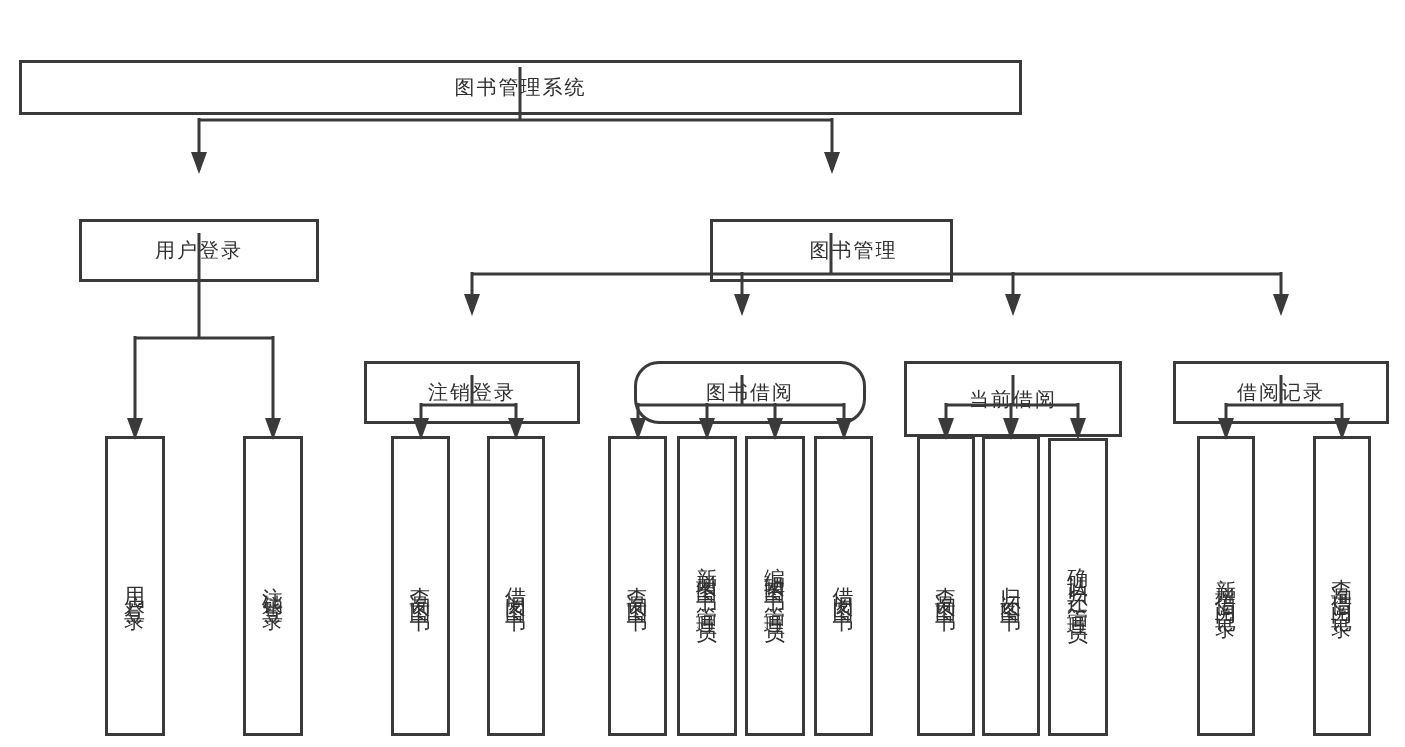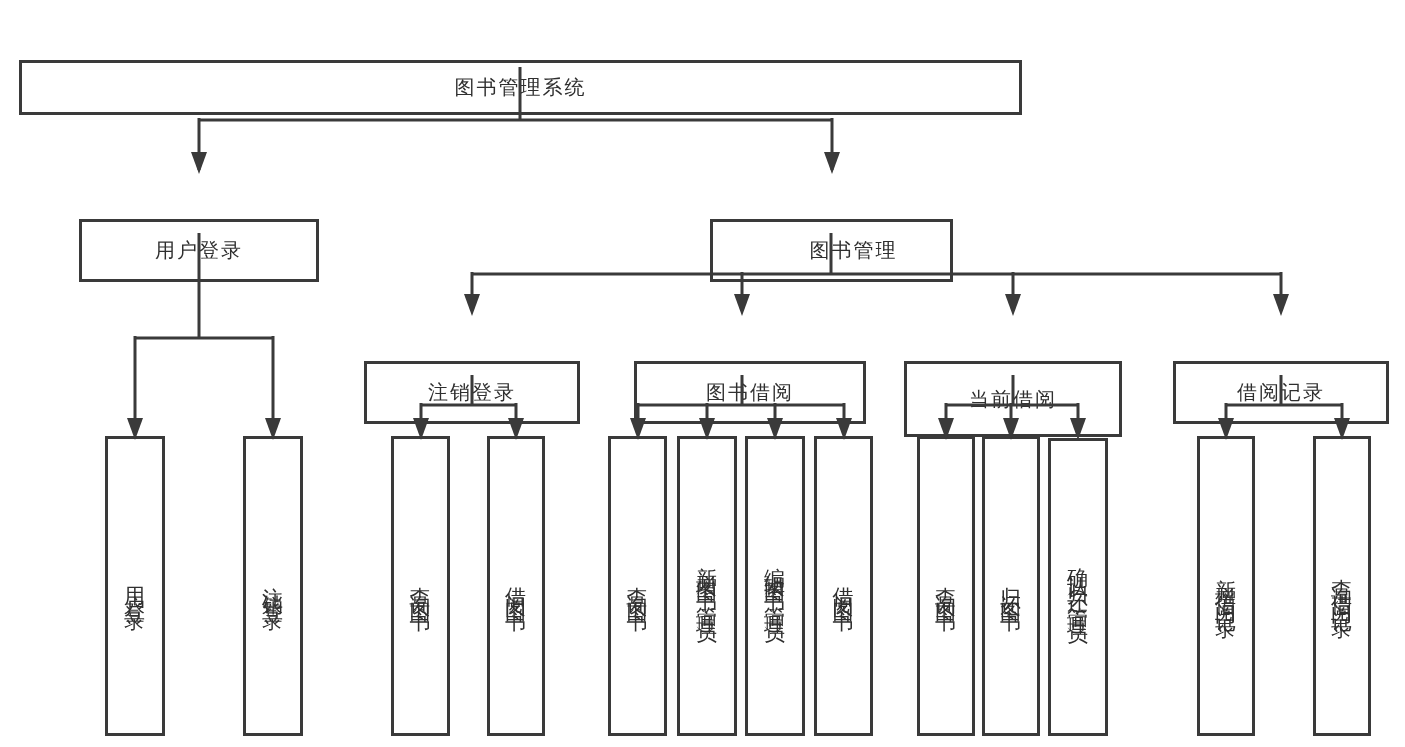--- a/index.html
+++ b/index.html
@@ -91,21 +91,21 @@
       <polygon points="1334,418 1350,418 1342,440"></polygon>
     </g>
   </svg>
 
   <div class="node h" style="left:19px; top:12px; width:1003px; height:55px;">图书管理系统</div>
 
   <div class="node h" style="left:79px; top:171px; width:240px; height:63px;">用户登录</div>
   <div class="node h" style="left:710px; top:171px; width:243px; height:63px;padding-left:44px;">图书管理</div>
 
   <div class="node h" style="left:364px; top:313px; width:216px; height:63px;">注销登录</div>
-  <div class="node h" style="left:634px; top:313px; width:232px; height:63px;">图书借阅</div>
+  <div class="node h" style="left:634px; top:313px; width:232px; height:63px;border-radius:25px;">图书借阅</div>
   <div class="node h" style="left:904px; top:313px; width:218px; height:76px;">当前借阅</div>
   <div class="node h" style="left:1173px; top:313px; width:216px; height:63px;">借阅记录</div>
 
   <div class="node v" style="left:105px; top:436px; width:60px; height:300px;">用户登录</div>
   <div class="node v" style="left:243px; top:436px; width:60px; height:300px;">注销登录</div>
 
   <div class="node v" style="left:391px; top:436px; width:59px; height:300px;">查询图书</div>
   <div class="node v" style="left:487px; top:436px; width:58px; height:300px;">借阅图书</div>
 
   <div class="node v" style="left:608px; top:436px; width:59px; height:300px;">查询图书</div>

